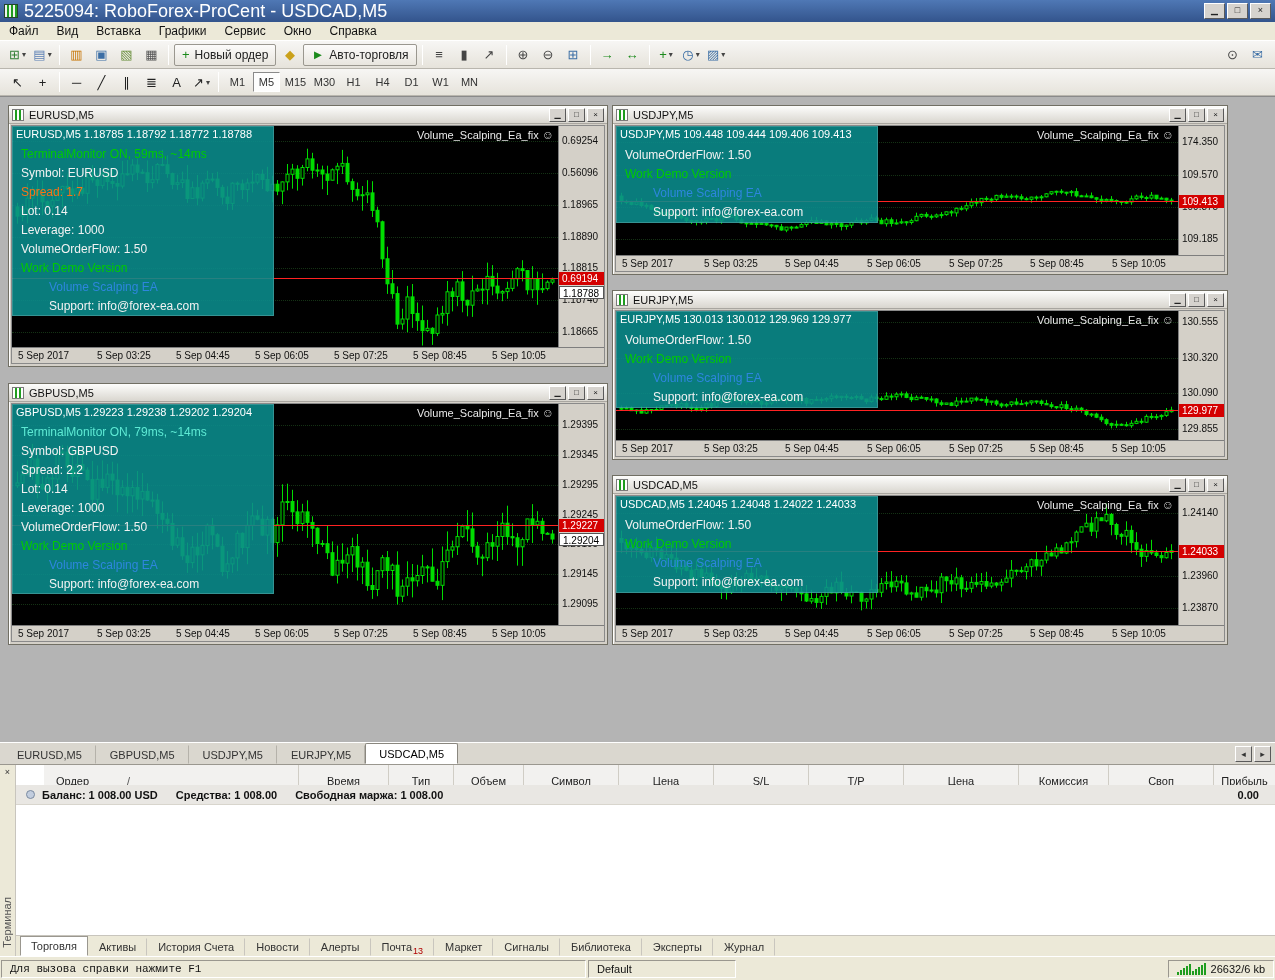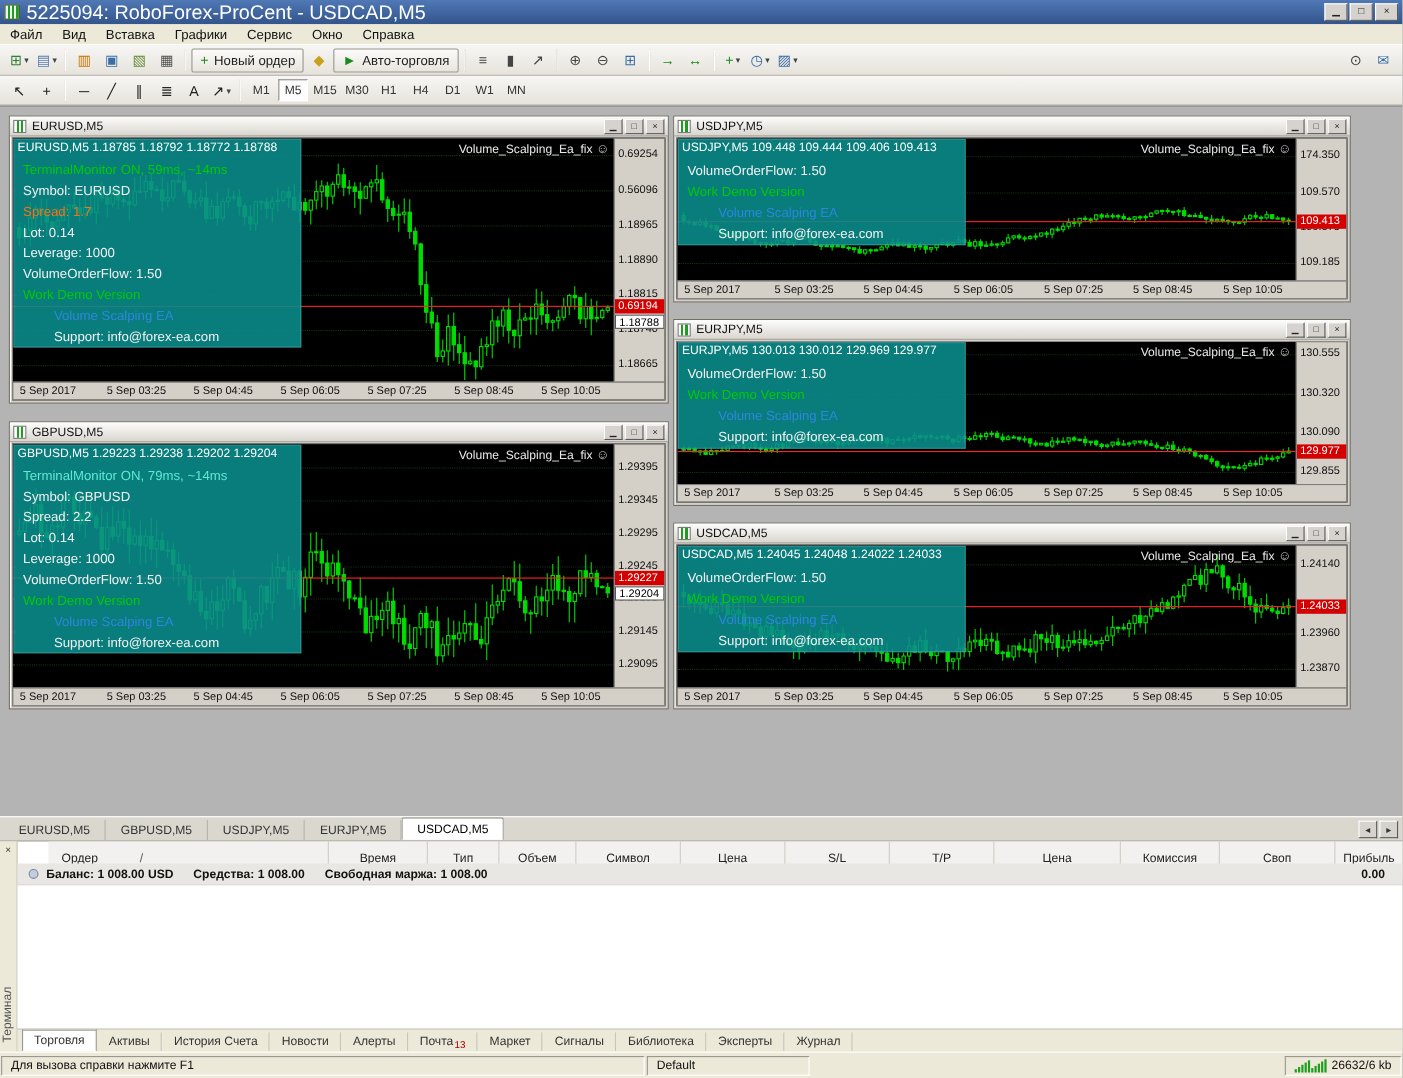--- a/index.html
+++ b/index.html
@@ -112,21 +112,21 @@
   .ttab { height:18px; line-height:17px; padding:0 10px; font-size:11px; color:#333;
     border:1px solid transparent; border-right:1px solid #c9c6be; white-space:nowrap; }
   .ttab.active { background:#fff; border:1px solid #9a978f; border-bottom:1px solid #ffffff; height:20px; line-height:19px; }
   .badge { color:#b00000; font-size:9px; vertical-align:sub; margin-left:1px; }
 
   
   .statusbar { position:absolute; left:0; top:956px; width:1275px; height:24px; background:#ece9d8;
     border-top:1px solid #ffffff; display:flex; align-items:center; font-size:11px; }
   .sb-cell { height:18px; line-height:16px; margin:2px 1px; border:1px solid; border-color:#9a978f #ffffff #ffffff #9a978f;
     padding:0 8px; display:flex; align-items:center; gap:5px; }
-  .sb-help { width:585px; }
+  .sb-help { width:585px;font-family:Liberation Mono, monospace; }
   .sb-profile { width:148px; }
   .sb-fill { flex:1; border-color:transparent; }
   .bars { display:flex; align-items:flex-end; gap:1px; height:13px; }
   .bars span { width:2px; background:#1f9d1f; display:block; }
 </style>
 </head>
 <body>
 
 <div class="titlebar">
   <span class="app-icon"></span>

